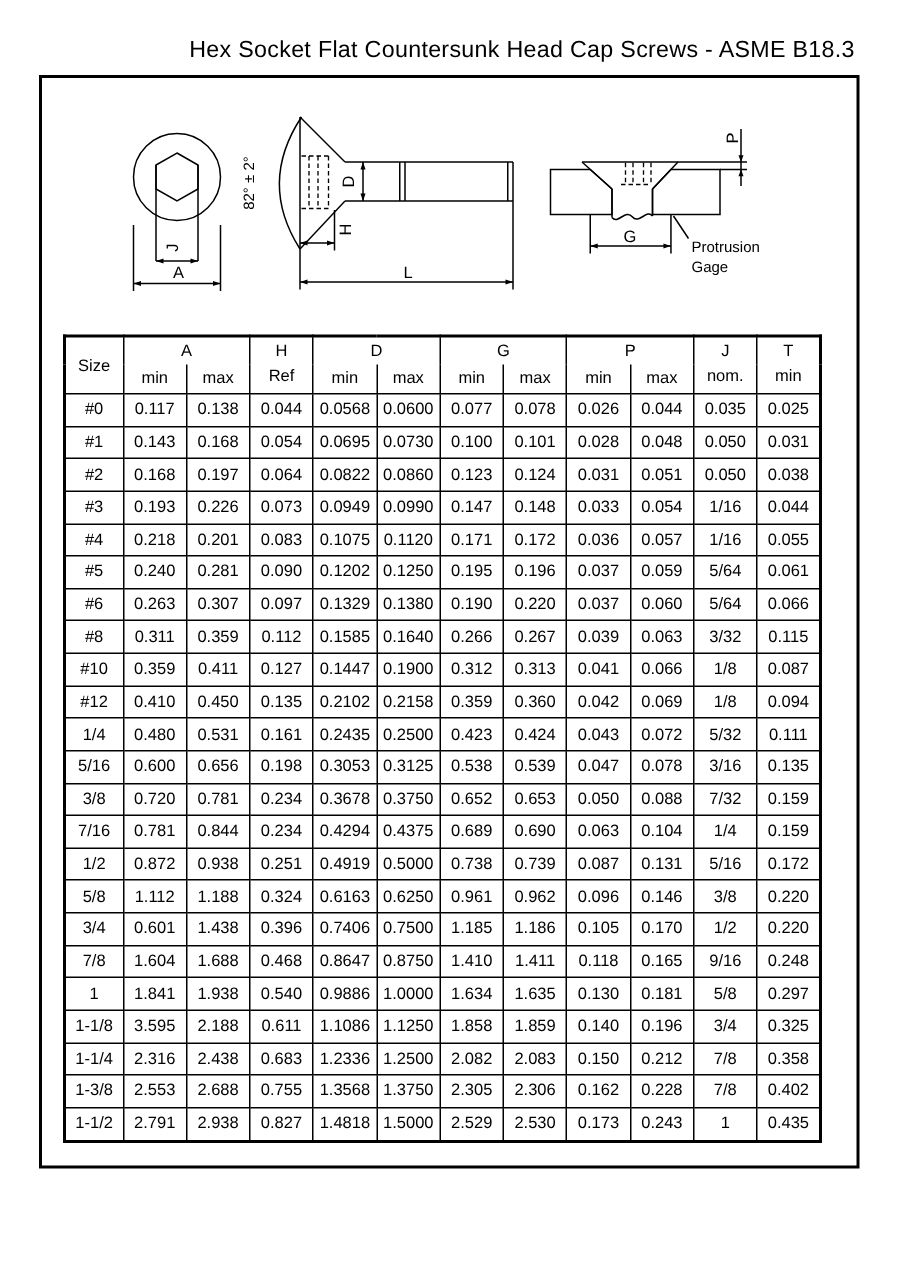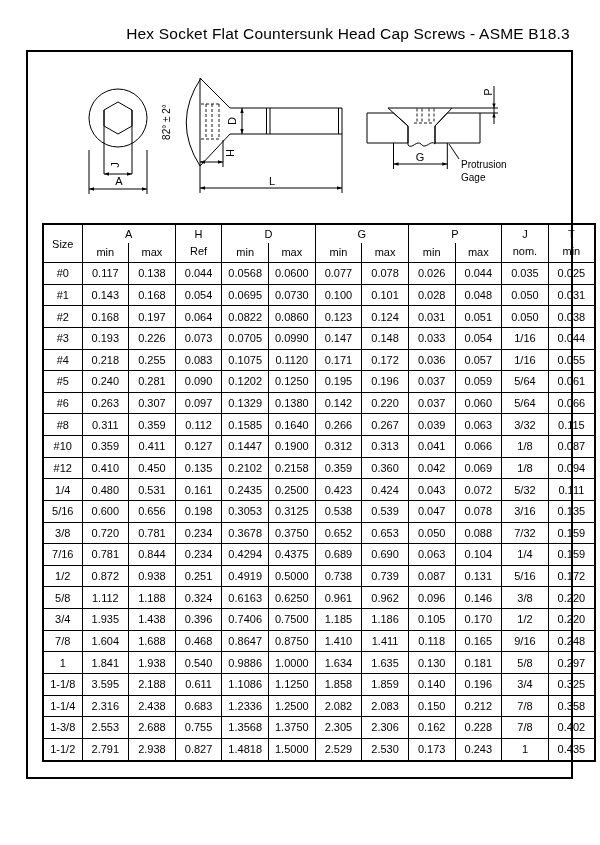--- a/index.html
+++ b/index.html
@@ -20,21 +20,21 @@
   svg.drawing text { font-family:"Liberation Sans", sans-serif; font-size:11px; fill:#000; }
   svg.drawing text.small { font-size:10px; }
   svg.drawing line, svg.drawing path, svg.drawing circle, svg.drawing polygon, svg.drawing polyline {
     stroke:#000; stroke-width:1; fill:none;
   }
   svg.drawing path.arrow, svg.drawing polygon.arrow { fill:#000; stroke:none; }
   svg.drawing .dashed { stroke-dasharray:3 2; stroke-width:0.9; }
   svg.drawing .hatched { stroke:#000; stroke-width:1; }
   table.spec-table {
     position:absolute; left:42px; top:223px;
-    width:554px; height:539px;
+    width:506px; height:539px;
     border-collapse:collapse; table-layout:fixed;
     border:2px solid #000;
     font-size:11px; text-align:center;
   }
   .spec-table th, .spec-table td {
     border:1px solid #000; padding:0; font-weight:normal;
     text-align:center; vertical-align:middle;
   }
   .spec-table thead tr.r1 { height:18px; }
   .spec-table thead tr.r2 { height:19px; }
@@ -234,33 +234,33 @@
         <td>0.031</td>
         <td>0.051</td>
         <td>0.050</td>
         <td>0.038</td>
       </tr>
       <tr>
         <td>#3</td>
         <td>0.193</td>
         <td>0.226</td>
         <td>0.073</td>
-        <td>0.0705</td>
+        <td>0.0949</td>
         <td>0.0990</td>
         <td>0.147</td>
         <td>0.148</td>
         <td>0.033</td>
         <td>0.054</td>
         <td>1/16</td>
         <td>0.044</td>
       </tr>
       <tr>
         <td>#4</td>
         <td>0.218</td>
-        <td>0.255</td>
+        <td>0.201</td>
         <td>0.083</td>
         <td>0.1075</td>
         <td>0.1120</td>
         <td>0.171</td>
         <td>0.172</td>
         <td>0.036</td>
         <td>0.057</td>
         <td>1/16</td>
         <td>0.055</td>
       </tr>
@@ -278,21 +278,21 @@
         <td>5/64</td>
         <td>0.061</td>
       </tr>
       <tr>
         <td>#6</td>
         <td>0.263</td>
         <td>0.307</td>
         <td>0.097</td>
         <td>0.1329</td>
         <td>0.1380</td>
-        <td>0.142</td>
+        <td>0.190</td>
         <td>0.220</td>
         <td>0.037</td>
         <td>0.060</td>
         <td>5/64</td>
         <td>0.066</td>
       </tr>
       <tr>
         <td>#8</td>
         <td>0.311</td>
         <td>0.359</td>
@@ -413,21 +413,21 @@
         <td>0.6250</td>
         <td>0.961</td>
         <td>0.962</td>
         <td>0.096</td>
         <td>0.146</td>
         <td>3/8</td>
         <td>0.220</td>
       </tr>
       <tr>
         <td>3/4</td>
-        <td>1.935</td>
+        <td>0.601</td>
         <td>1.438</td>
         <td>0.396</td>
         <td>0.7406</td>
         <td>0.7500</td>
         <td>1.185</td>
         <td>1.186</td>
         <td>0.105</td>
         <td>0.170</td>
         <td>1/2</td>
         <td>0.220</td>

